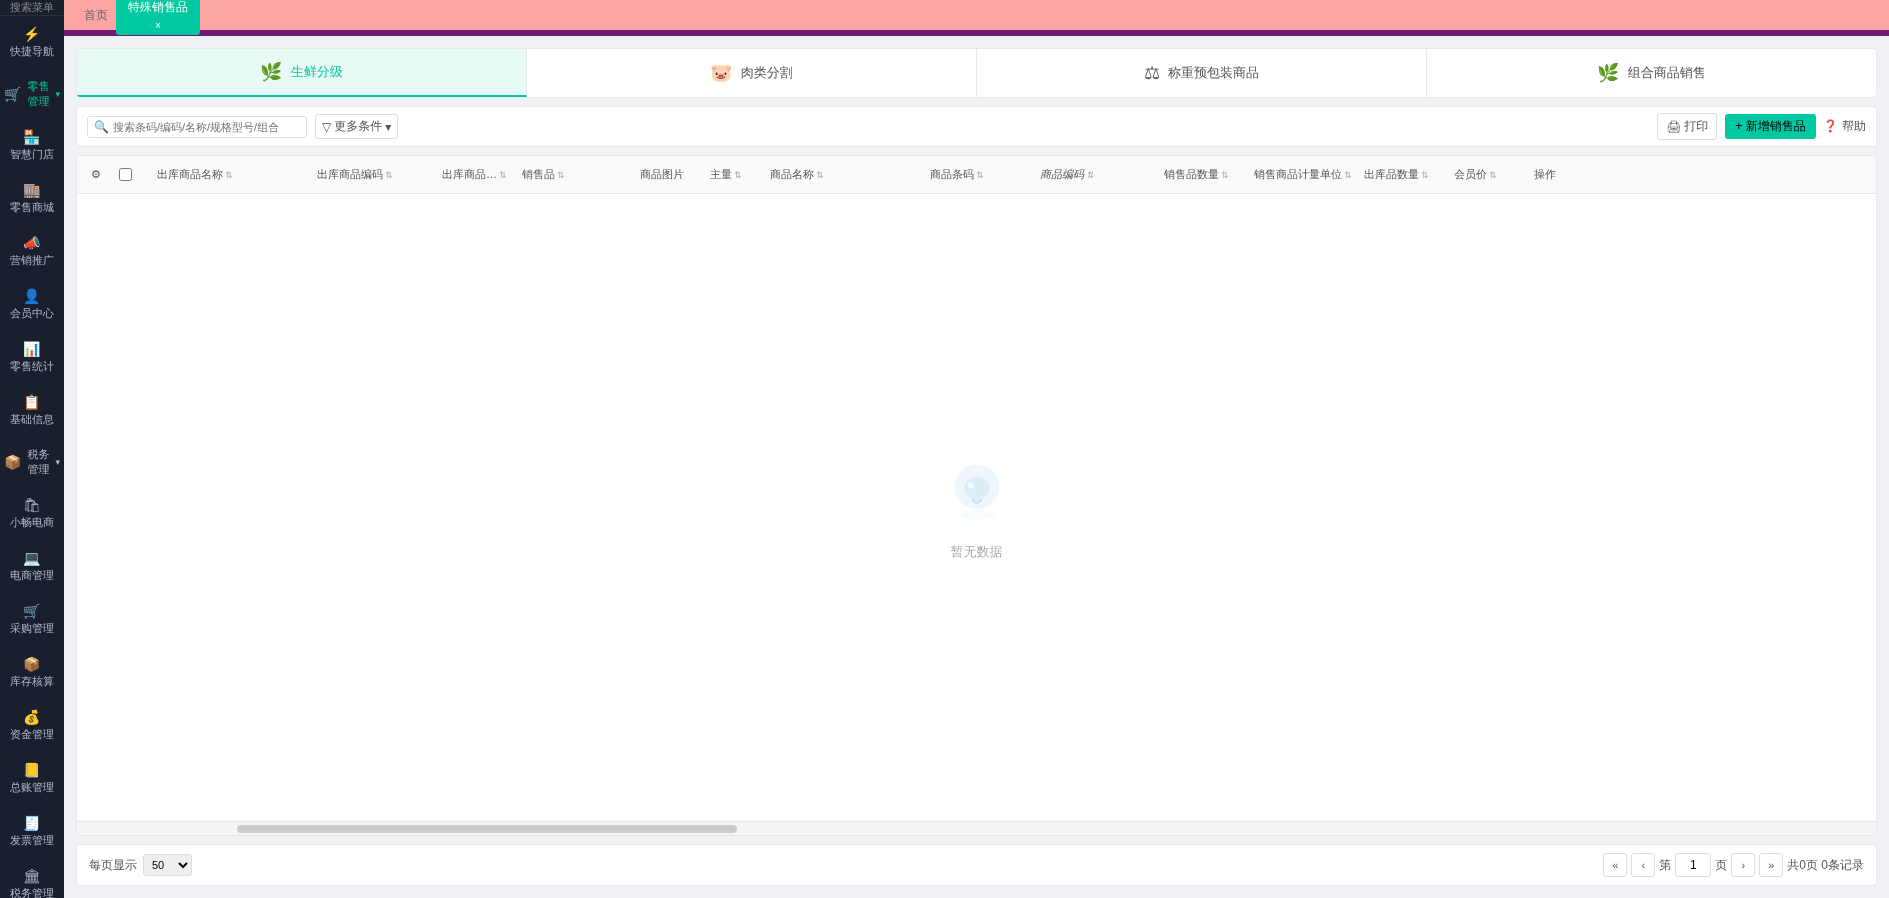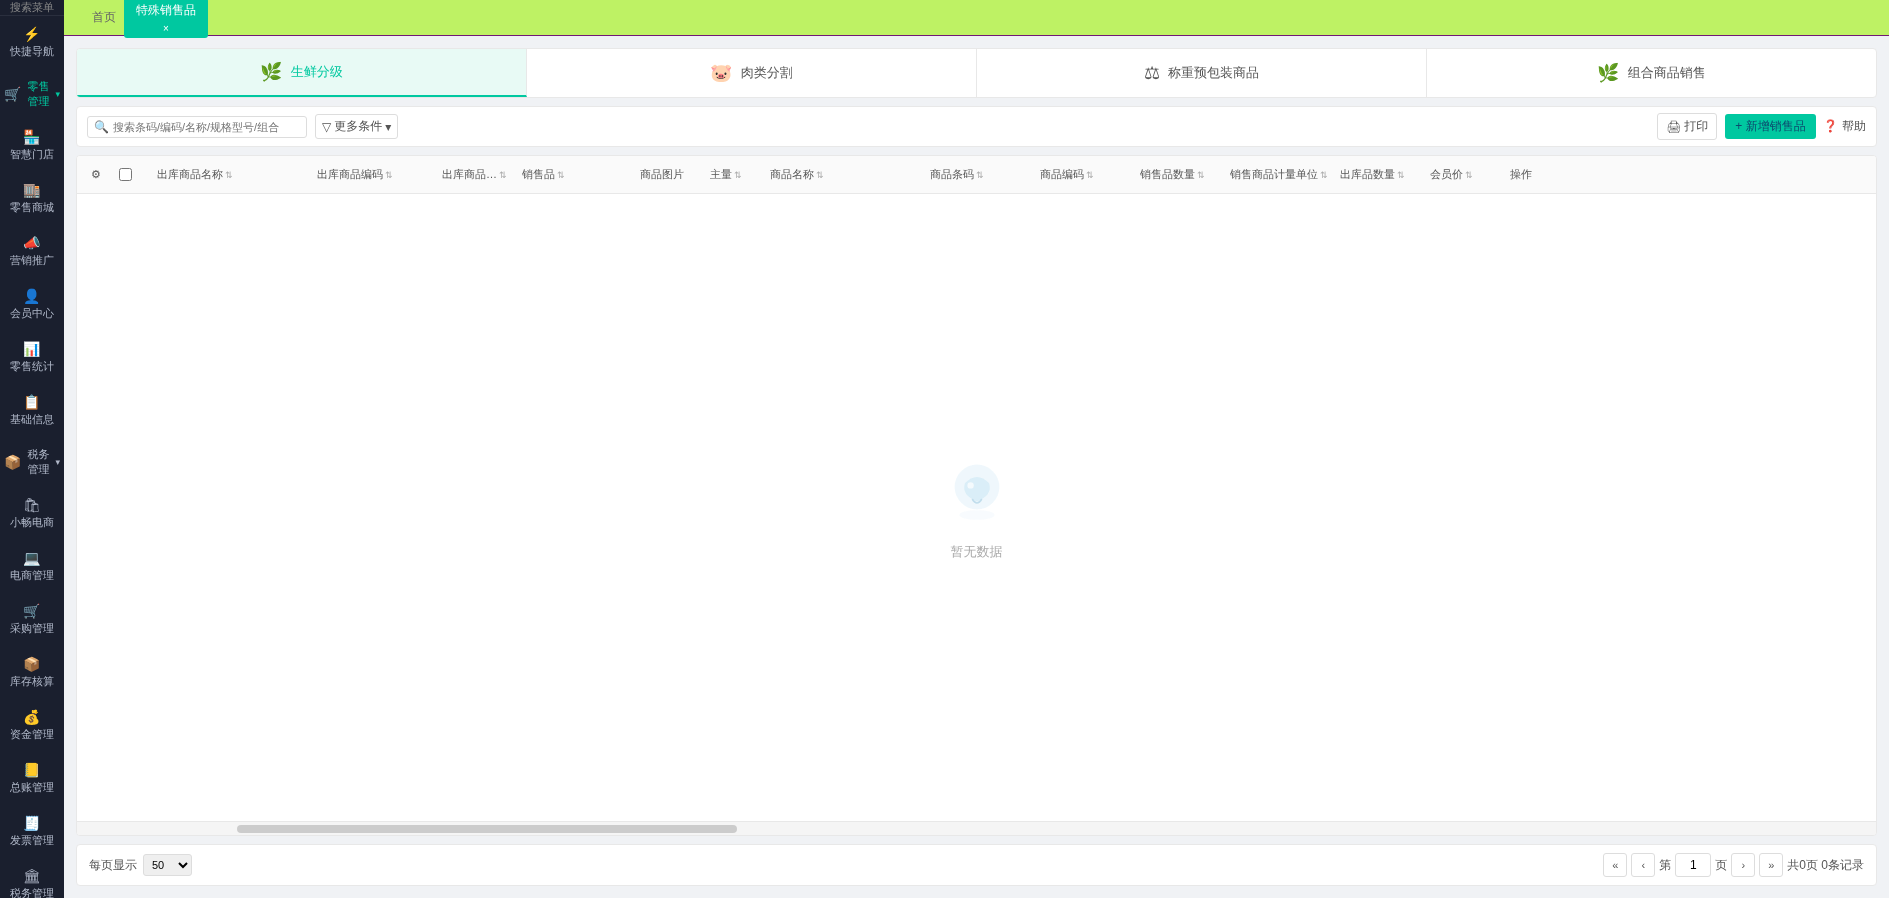--- a/index.html
+++ b/index.html
@@ -44,25 +44,25 @@
     .main {
       flex: 1;
       display: flex;
       flex-direction: column;
       overflow: hidden;
     }
 
     
     .topbar {
       height: 36px;
-      background: #bef264;
-      display: flex;
-      align-items: center;
-      padding: 0 28px;
-      border-bottom: 1px solid #701a75;
+      background: #fca5a5;
+      display: flex;
+      align-items: center;
+      padding: 0 20px;
+      border-bottom: 6px solid #701a75;
       gap: 8px;
     }
     .topbar-home {
       color: #666;
       font-size: 12px;
       cursor: pointer;
     }
     .topbar-tab {
       background: #00c8a0;
       color: #fff;
@@ -161,21 +161,21 @@
       gap: 3px;
       color: #555;
       cursor: pointer;
       font-size: 12px;
       padding: 4px 8px;
       border: 1px solid #ddd;
       border-radius: 3px;
     }
     .add-btn {
       background: #00c8a0;
-      color: #0c4a6e;
+      color: #000000;
       padding: 4px 10px;
       border-radius: 3px;
       font-size: 12px;
       cursor: pointer;
       display: flex;
       align-items: center;
       gap: 3px;
     }
     .help-btn {
       color: #555;
@@ -216,22 +216,22 @@
     .th-checkbox { width: 30px; flex-shrink: 0; }
     .th-settings { width: 28px; flex-shrink: 0; text-align: center; }
     .col-name { width: 160px; flex-shrink: 0; margin-left: 8px; }
     .col-code { width: 100px; flex-shrink: 0; }
     .col-spec { width: 80px; flex-shrink: 0; margin-left: 25px; }
     .col-sale { width: 70px; flex-shrink: 0; }
     .col-img { width: 70px; flex-shrink: 0; margin-left: 48px; }
     .col-main { width: 60px; flex-shrink: 0; }
     .col-gname { width: 160px; flex-shrink: 0; }
     .col-barcode { width: 110px; flex-shrink: 0; }
-    .col-scode { width: 100px; flex-shrink: 0; }
-    .col-qty { width: 90px; flex-shrink: 0; }
+    .col-scode { width: 100px; flex-shrink: 0; font-style: italic; }
+    .col-qty { width: 90px; flex-shrink: 0; margin-left: 24px; }
     .col-unit { width: 110px; flex-shrink: 0; }
     .col-outqty { width: 90px; flex-shrink: 0; }
     .col-member { width: 80px; flex-shrink: 0; }
     .col-op { width: 60px; flex-shrink: 0; }
 
     .table-body {
       flex: 1;
       display: flex;
       align-items: center;
       justify-content: center;

